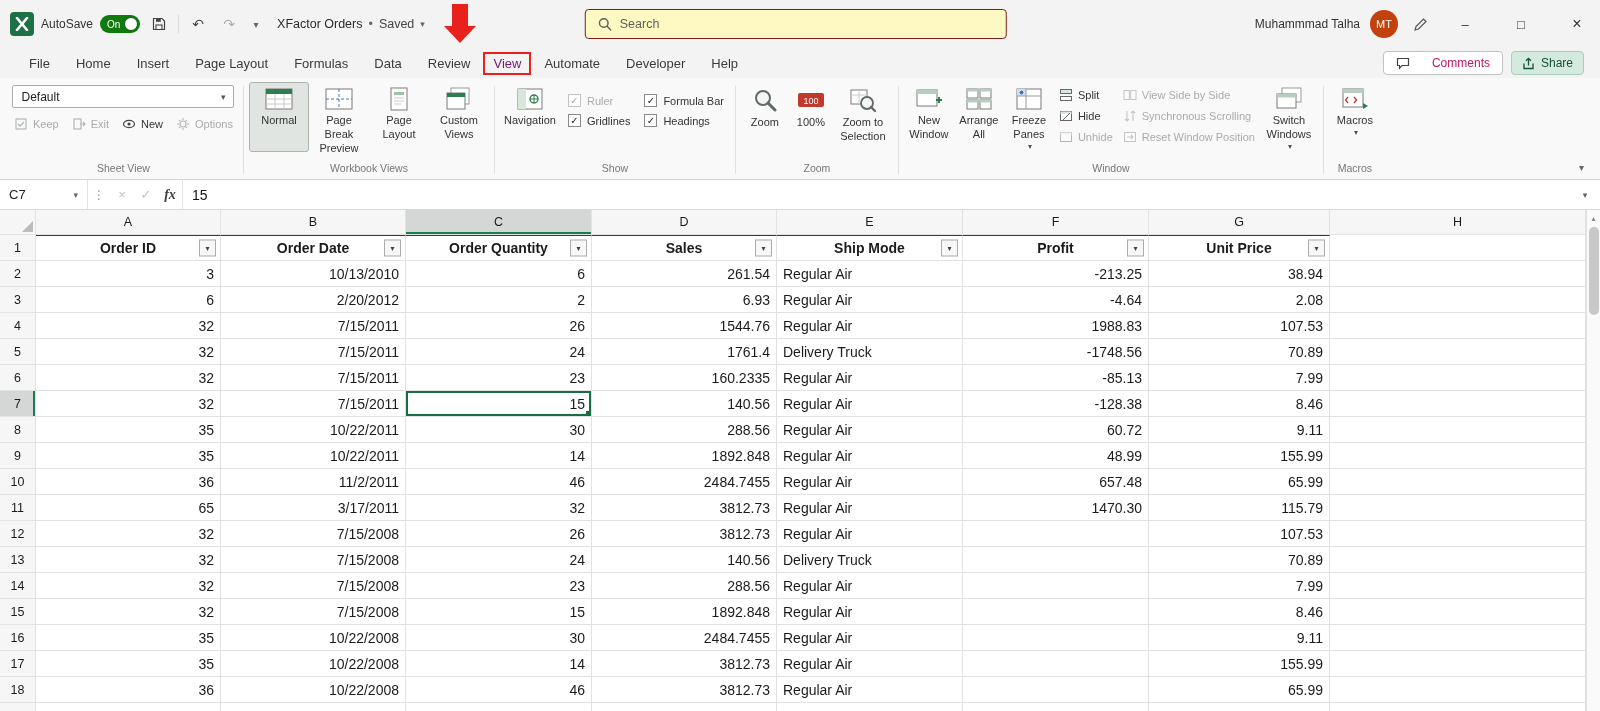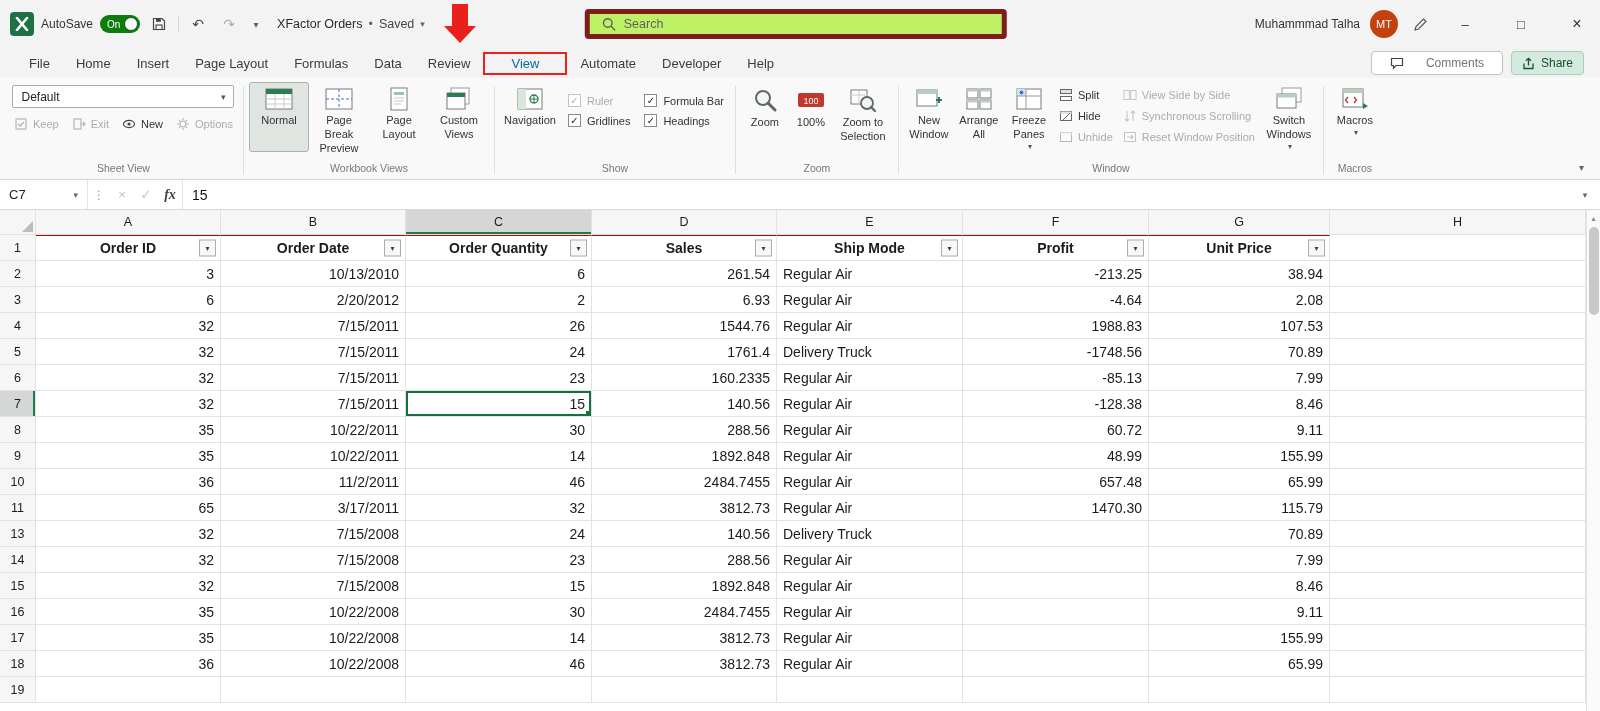--- a/index.html
+++ b/index.html
@@ -16,40 +16,40 @@
   .toggle-text { color:#fff; font-size:10px; padding-left:7px; }
   .knob { position:absolute; right:2px; top:2px; width:14px; height:14px; border-radius:50%; background:#fff; border:1px solid #0A5A0A; }
   .qa-btn { width:24px; height:24px; display:flex; align-items:center; justify-content:center; font-size:14px; color:#444; border-radius:3px; }
   .qa-btn.small-chev { width:16px; font-size:10px; color:#666; }
   .qa-btn.disabled { color:#B5B5B5; }
   .tb-sep { width:1px; height:18px; background:#D9D9D9; }
   .doc-title { display:flex; align-items:center; gap:6px; font-size:12.5px; color:#2b2b2b; margin-left:6px; }
   .doc-title .dot { color:#666; }
   .doc-title .saved { color:#444; }
   .doc-title .chev { font-size:9px; color:#666; }
-  .search-box { position:absolute; left:50%; transform:translateX(-51%); top:9px; width:422px; height:30px; background:#bef264; border:5px solid #7f1d1d; border-radius:4px; display:flex; align-items:center; gap:8px; padding:0 12px; }
+  .search-box { position:absolute; left:50%; transform:translateX(-51%); top:9px; width:422px; height:30px; background:#fef9c3; border:1px solid #7f1d1d; border-radius:4px; display:flex; align-items:center; gap:8px; padding:0 12px; }
   .search-box input { border:none; outline:none; flex:1; font-size:12.5px; color:#333; background:transparent; font-family:inherit; }
   .search-box input::placeholder { color:#5F5F5F; }
   .tb-right { margin-left:auto; display:flex; align-items:center; gap:10px; height:100%; }
   .user-name { font-size:12px; color:#333; }
   .avatar { width:28px; height:28px; border-radius:50%; background:#c2410c; color:#fff; font-size:11px; display:flex; align-items:center; justify-content:center; }
   .win-btn { width:46px; height:100%; display:flex; align-items:center; justify-content:center; font-size:13px; color:#333; }
   .win-btn.close { font-size:16px; }
   
   .red-arrow { position:absolute; left:437px; top:4px; width:46px; z-index:20; pointer-events:none; }
   .red-arrow .shaft { width:16px; height:22px; background:#E8211D; margin:0 auto; }
   .red-arrow .head { width:0; height:0; border-left:16px solid transparent; border-right:16px solid transparent; border-top:17px solid #E8211D; margin:0 auto; }
 
   
   .tabrow { height:30px; background:#F3F3F3; display:flex; align-items:center; padding-left:16px; flex:0 0 auto; position:relative; }
   #tab-strip { display:flex; align-items:center; height:100%; }
   .tab { padding:4px 13px; font-size:13px; color:#3b3b3b; white-space:nowrap; }
-  .tab.active { border:2.5px solid #E8211D; padding:2px 26px; color:#0369a1; }
+  .tab.active { border:2.5px solid #E8211D; padding:2px 8px; color:#701a75; }
   .tab-actions { margin-left:auto; display:flex; align-items:center; gap:8px; padding-right:16px; }
-  .comments-btn { height:24px; display:flex; align-items:center; gap:22px; border:1px solid #C2C2C2; background:#fff; border-radius:4px; padding:0 18px; font-size:12px; color:#737373; }
+  .comments-btn { height:24px; display:flex; align-items:center; gap:22px; border:1px solid #C2C2C2; background:#fff; border-radius:4px; padding:0 12px; font-size:12px; color:#be185d; }
   .share-btn { height:24px; display:flex; align-items:center; gap:6px; border:1px solid #A9CDB9; background:#D5EADF; border-radius:4px; padding:0 10px; font-size:12px; color:#14512E; }
 
   
   .ribbon { height:102px; background:#F9F9F9; border-bottom:1px solid #D5D5D5; display:flex; align-items:stretch; padding:3px 6px 0 6px; flex:0 0 auto; position:relative; }
   .rgroup { display:flex; flex-direction:column; padding:1px 3px; }
   .rbody { flex:1; display:flex; align-items:flex-start; }
   .group-label { text-align:center; font-size:10.5px; color:#777; padding:1px 0 4px; }
   .vdiv { width:1px; background:#E0E0E0; margin:5px 2px; }
   .ribbon-btn-lg { display:flex; flex-direction:column; align-items:center; width:60px; min-height:70px; padding:4px 1px 1px; font-size:11px; color:#333; text-align:center; line-height:1.25; border-radius:3px; border:1px solid transparent; }
   .ribbon-btn-lg svg { margin-bottom:3px; flex:0 0 auto; }
@@ -628,20 +628,31 @@
             <td class="num">65</td>
             <td class="num">3/17/2011</td>
             <td class="num">32</td>
             <td class="num pb">3812.73</td>
             <td class="txt">Regular Air</td>
             <td class="num">1470.30</td>
             <td class="num pb">115.79</td>
             <td class="hcell"></td>
           </tr>
           <tr>
+            <td class="rowhdr">12</td>
+            <td class="num">32</td>
+            <td class="num">7/15/2008</td>
+            <td class="num">26</td>
+            <td class="num pb">3812.73</td>
+            <td class="txt">Regular Air</td>
+            <td class="num"></td>
+            <td class="num pb">107.53</td>
+            <td class="hcell"></td>
+          </tr>
+          <tr>
             <td class="rowhdr">13</td>
             <td class="num">32</td>
             <td class="num">7/15/2008</td>
             <td class="num">24</td>
             <td class="num pb">140.56</td>
             <td class="txt">Delivery Truck</td>
             <td class="num"></td>
             <td class="num pb">70.89</td>
             <td class="hcell"></td>
           </tr>

